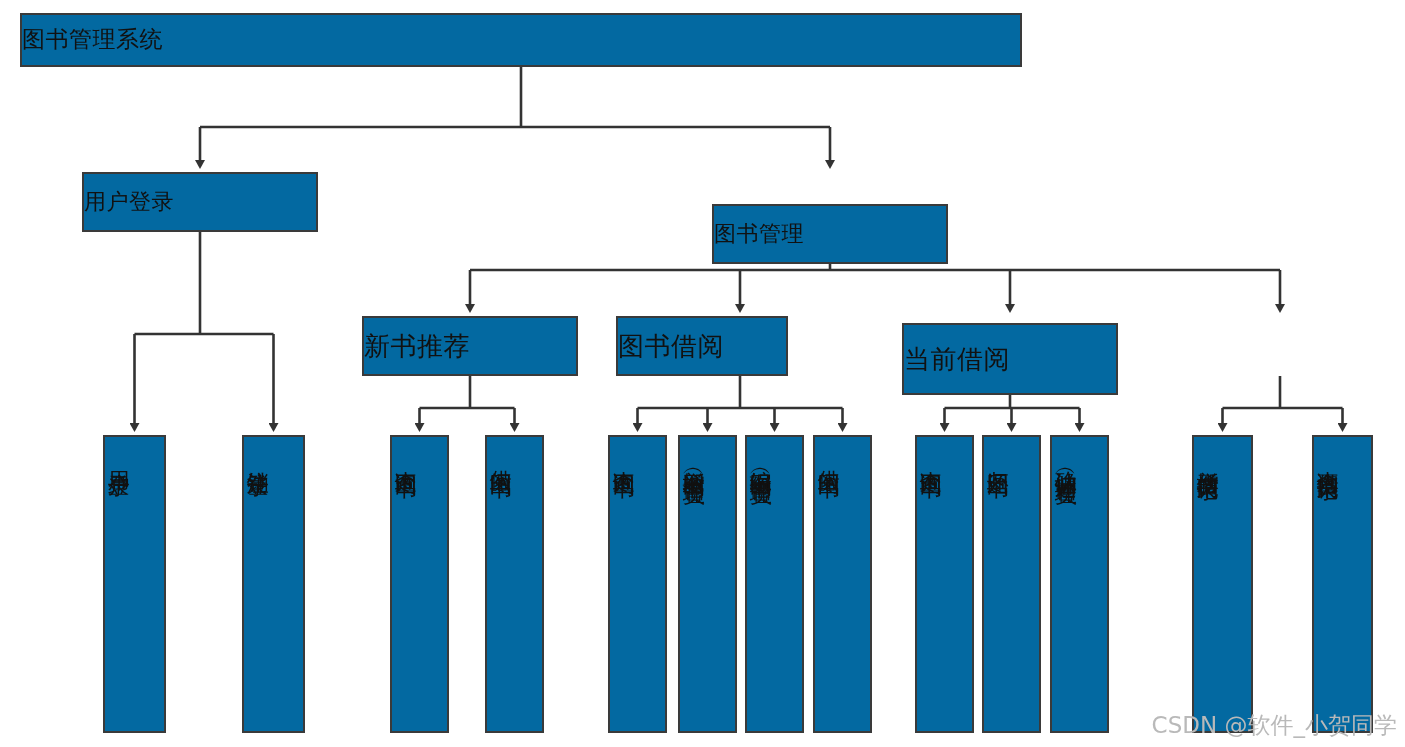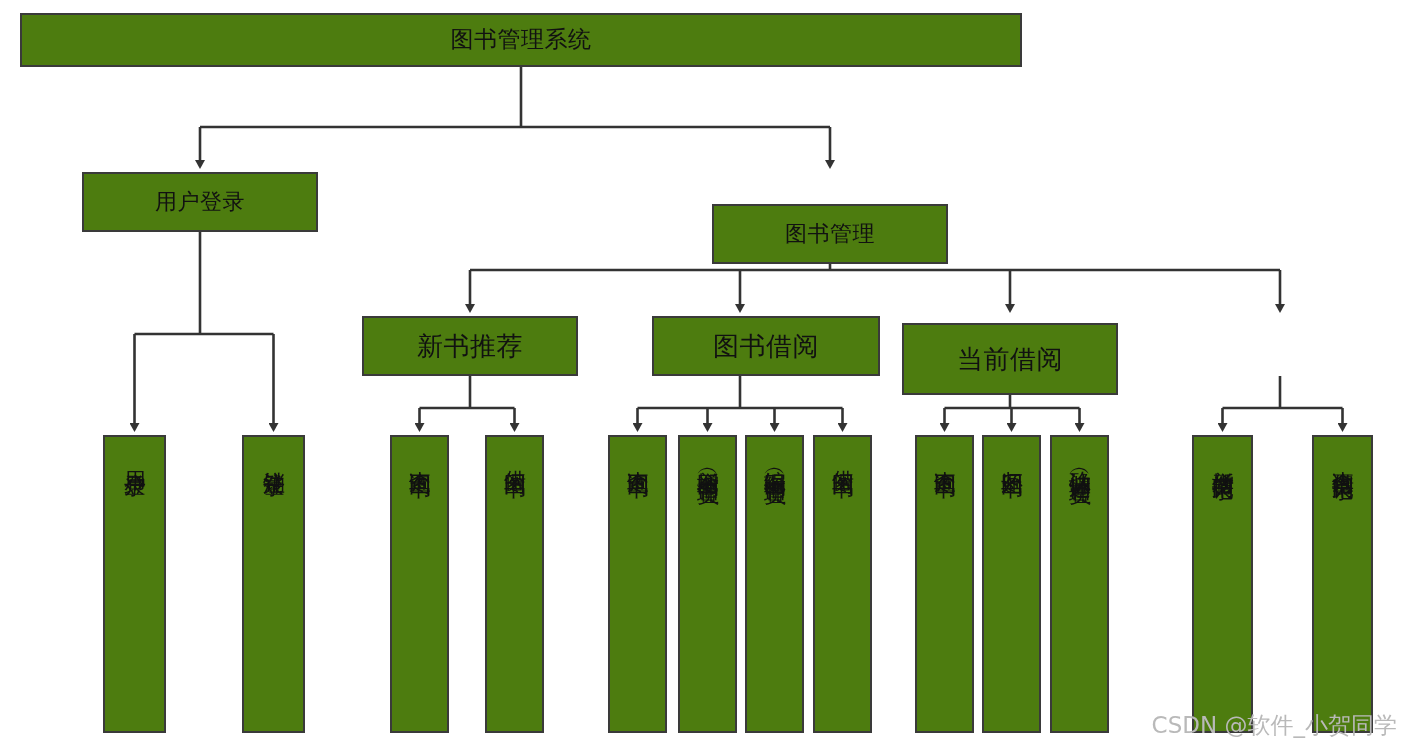--- a/index.html
+++ b/index.html
@@ -22,25 +22,25 @@
     position: absolute;
     left: 0;
     top: 0;
     width: 1405px;
     height: 747px;
     pointer-events: none;
   }
   .node {
     position: absolute;
     box-sizing: border-box;
-    background: #4d7c0f;
+    background: #0369a1;
     border: 2px solid #3a3a3a;
     display: flex;
     align-items: center;
-    justify-content: center;
+    justify-content: flex-start;
     color: #111111;
     z-index: 2;
   }
   .node-label {
     display: block;
     text-align: center;
     line-height: 1.18;
     letter-spacing: 0.5px;
     white-space: nowrap;
   }
@@ -129,21 +129,21 @@
   </div>
 
   <div class="node level-2" style="left: 712px; top: 172px; width: 236px; height: 60px; margin-top: 32px;">
     <span class="node-label">图书管理</span>
   </div>
 
   <div class="node level-3" style="left: 362px; top: 316px; width: 216px; height: 60px;">
     <span class="node-label">新书推荐</span>
   </div>
 
-  <div class="node level-3" style="left: 652px; top: 316px; width: 228px; height: 60px;">
+  <div class="node level-3" style="left: 616px; top: 316px; width: 172px; height: 60px;">
     <span class="node-label">图书借阅</span>
   </div>
 
   <div class="node level-3" style="left: 902px; top: 323px; width: 216px; height: 72px;">
     <span class="node-label">当前借阅</span>
   </div>
 
 
   <div class="node leaf" style="left: 103px; top: 435px; width: 63px; height: 298px;">
     <span class="node-label">用户登录</span>

